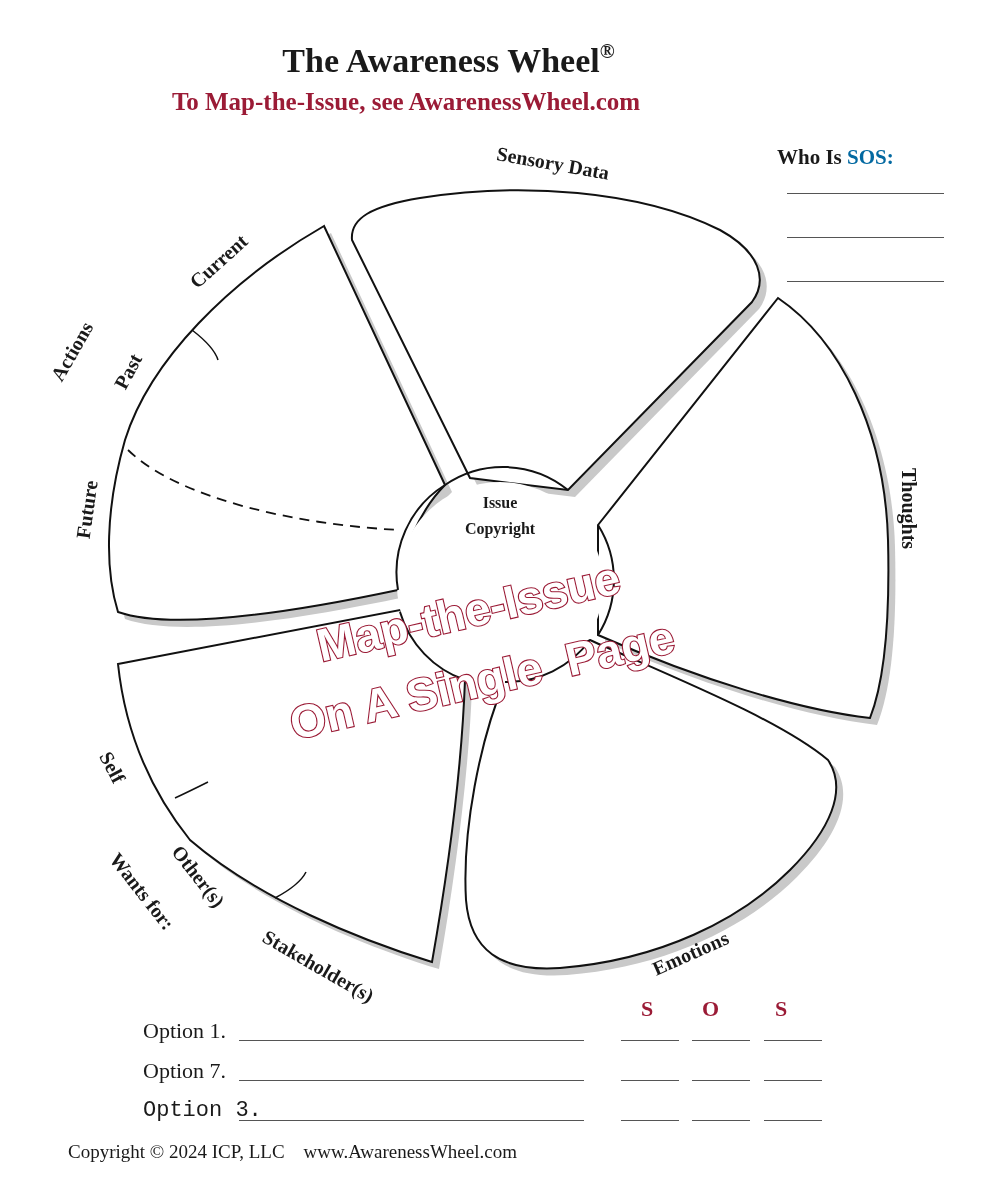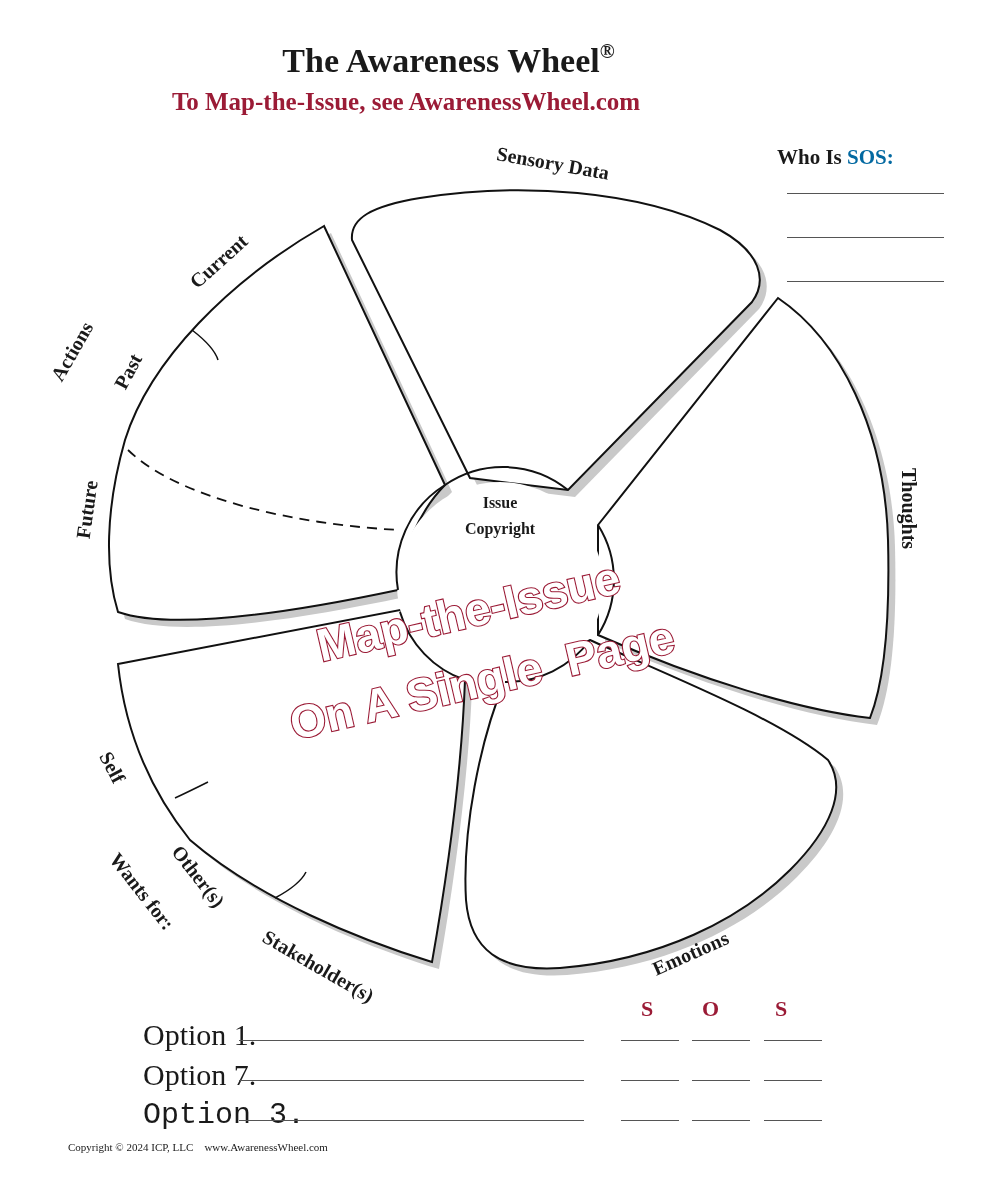--- a/index.html
+++ b/index.html
@@ -5,23 +5,23 @@
   html, body { margin:0; padding:0; background:#ffffff; }
   body { width:991px; height:1200px; position:relative; overflow:hidden; font-family:"Liberation Serif", serif; color:#1a1a1a; }
   .abs { position:absolute; }
   .title { left:0; width:897px; top:42px; text-align:center; font-size:34px; font-weight:bold; }
   .title sup { font-size:20px; vertical-align:top; position:relative; top:-2px; }
   .subtitle { left:0; width:812px; top:88px; text-align:center; font-size:25px; font-weight:bold; color:#9b1b36; }
   .who { left:777px; top:145px; font-size:21px; font-weight:bold; }
   .who .red { color:#0369a1; }
   .blank-line { border-bottom:1.5px solid #555; }
   .lbl { font-weight:bold; font-size:20px; white-space:nowrap; transform-origin:center center; }
-  .opt { left:143px; font-size:30px; }
+  .opt { left:143px; font-size:22px; }
   .sos-h { font-size:22px; font-weight:bold; color:#9b1b36; }
-  .copy { left:68px; top:1141px; font-size:11px; }
+  .copy { left:68px; top:1141px; font-size:19px; }
   svg text { font-family:"Liberation Sans", sans-serif; }
 </style>
 </head>
 <body>
 
 <div class="abs title"><span>The Awareness Wheel</span><sup>®</sup></div>
 <div class="abs subtitle">To Map-the-Issue, see AwarenessWheel.com</div>
 
 <div class="abs who"><span>Who Is </span><span class="red">SOS:</span></div>
 <div class="abs blank-line" style="left:787px; top:193px; width:157px;"></div>

